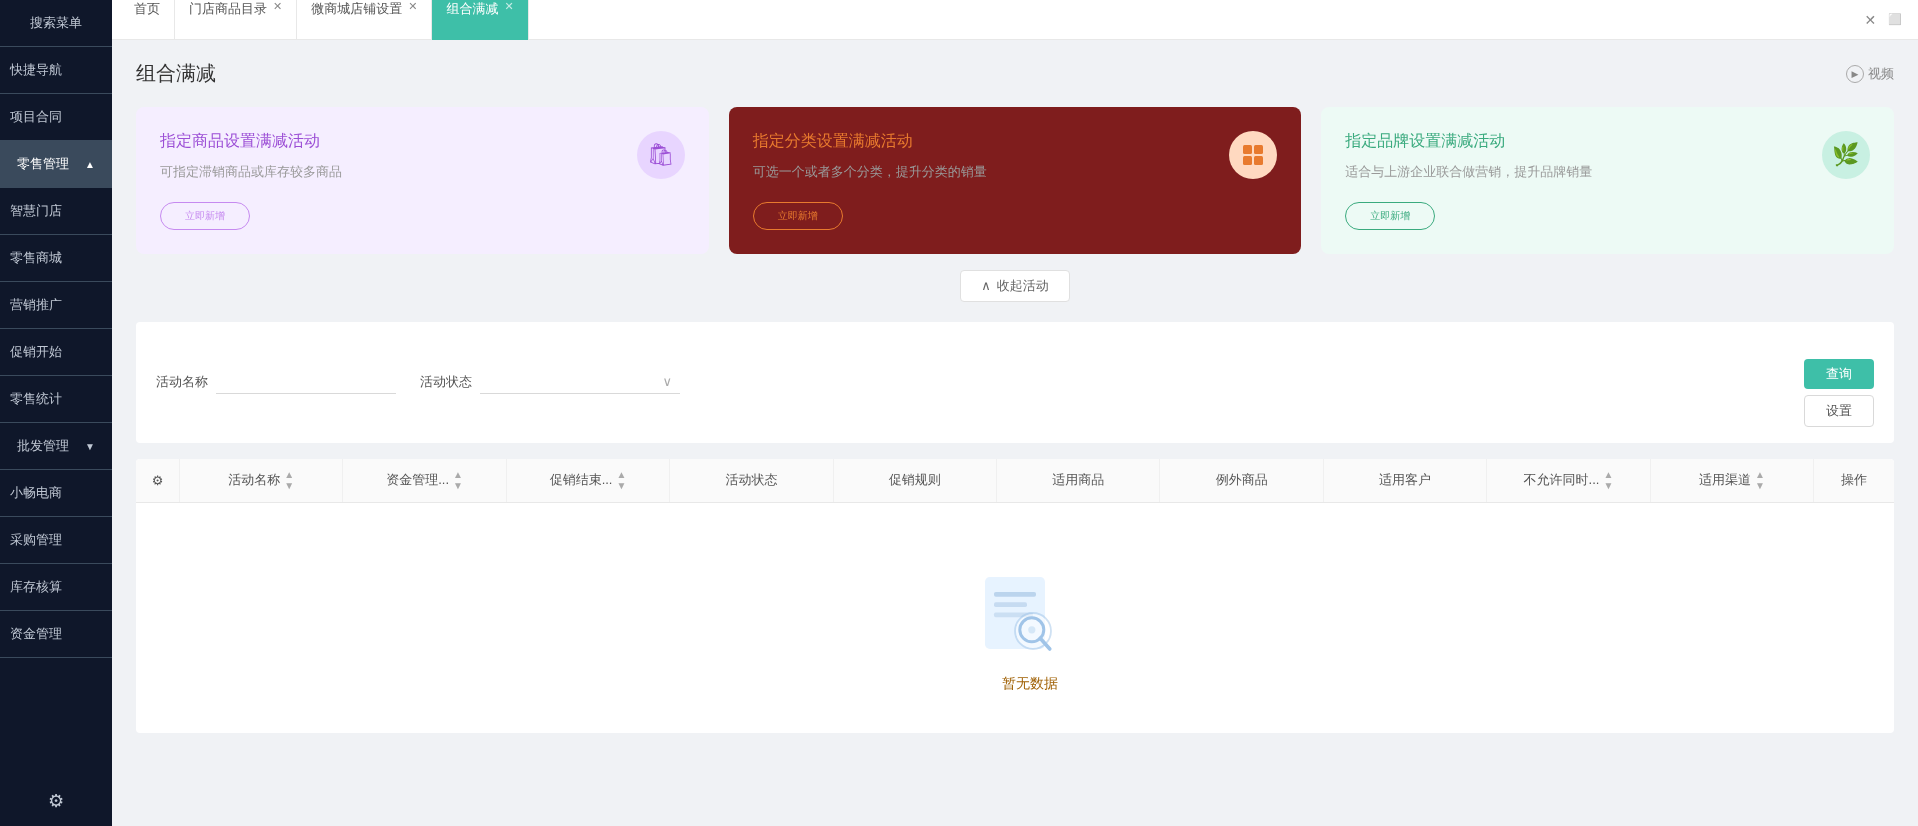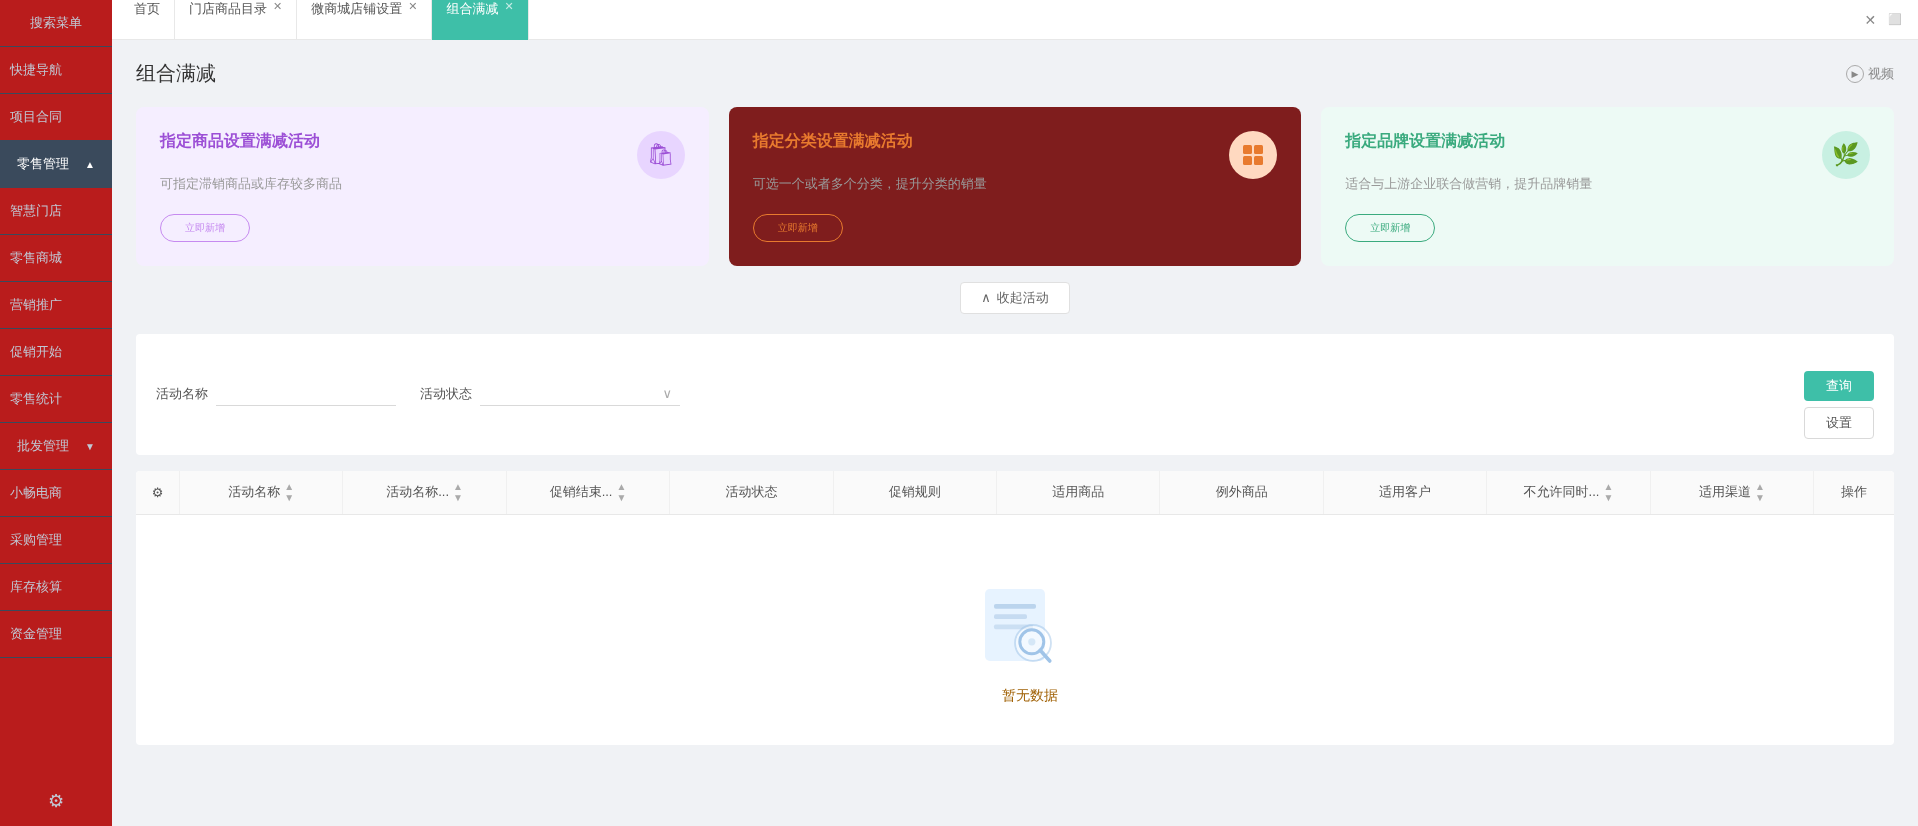--- a/index.html
+++ b/index.html
@@ -1,21 +1,21 @@
 <!DOCTYPE html>
 <html><head>
   <meta charset="utf-8">
   <style>
     * { box-sizing: border-box; margin: 0; padding: 0; }
     body { font-family: 'Microsoft YaHei', Arial, sans-serif; font-size: 14px; color: #333; background: #f0f2f5; display: flex; height: 826px; overflow: hidden; }
 
     
     .sidebar {
       width: 112px;
-      background: #b91c1c;
+      background: #0f172a;
       color: #c0c8d4;
       display: flex;
       flex-direction: column;
       flex-shrink: 0;
       height: 100%;
     }
     .sidebar-search {
       padding: 14px 10px;
       font-size: 13px;
       text-align: center;
@@ -130,22 +130,22 @@
       padding: 24px;
       position: relative;
       min-height: 140px;
     }
     .card-purple { background: #f5eeff; }
     .card-orange { background: #7f1d1d; }
     .card-green { background: #edfaf5; }
 
     .card-title {
       font-size: 16px;
-      font-weight: 700;
-      margin-bottom: 22px;
+      font-weight: 400;
+      margin-bottom: 10px;
     }
     .card-purple .card-title { color: #9c4fd6; }
     .card-orange .card-title { color: #e87a2e; }
     .card-green .card-title { color: #3aaa7e; }
 
     .card-desc {
       font-size: 13px;
       color: #999;
       margin-bottom: 20px;
       line-height: 1.5;
@@ -444,21 +444,21 @@
           <span>⚙</span>
         </div>
         <div class="th">
           <span>活动名称</span>
           <span class="sort-icon">
               <span>▲</span>
               <span>▼</span>
             </span>
         </div>
         <div class="th">
-          <span>活动名称...</span>
+          <span>资金管理...</span>
           <span class="sort-icon">
               <span>▲</span>
               <span>▼</span>
             </span>
         </div>
         <div class="th">
           <span>促销结束...</span>
           <span class="sort-icon">
               <span>▲</span>
               <span>▼</span>

